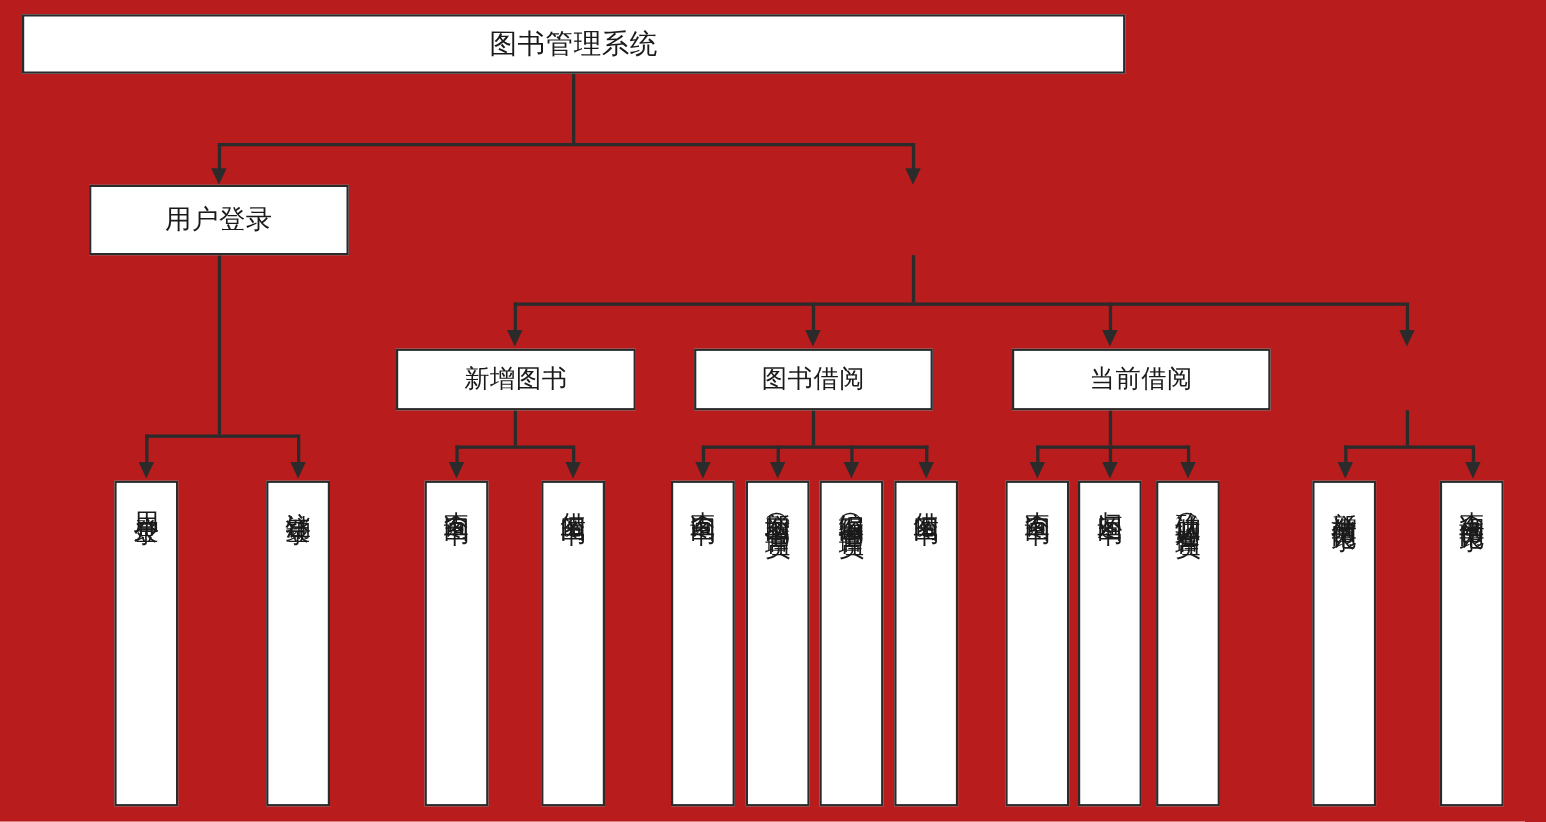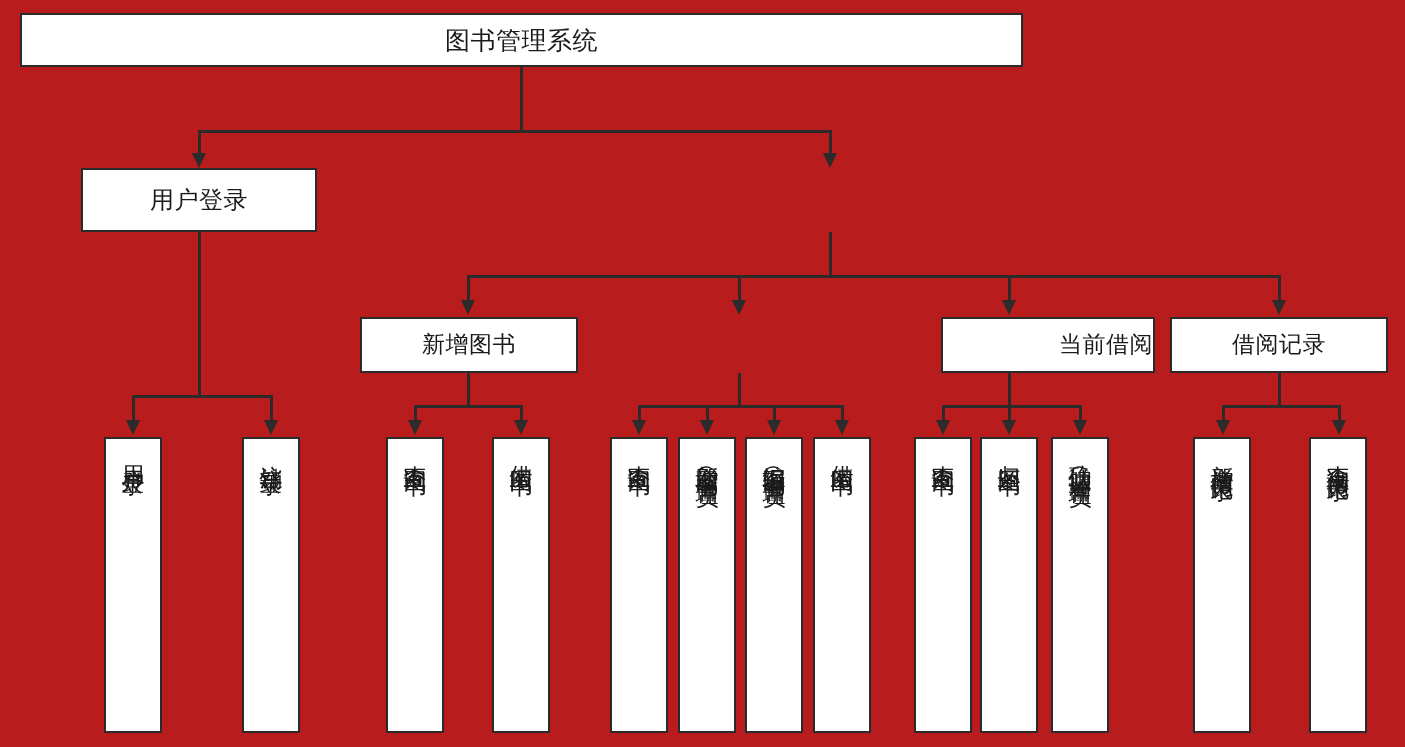--- a/index.html
+++ b/index.html
@@ -118,25 +118,25 @@
   <div class="edge v" style="left:738px; top:275px; height:27px;"></div>
   <div class="arrow" style="left:732px; top:300px;"></div>
   <div class="edge v" style="left:1008px; top:275px; height:27px;"></div>
   <div class="arrow" style="left:1002px; top:300px;"></div>
   <div class="edge v" style="left:1278px; top:275px; height:27px;"></div>
   <div class="arrow" style="left:1272px; top:300px;"></div>
 
   <div class="node lvl3" style="left:360px; top:317px; width:218px; height:56px;">
     <span class="label">新增图书</span>
   </div>
-  <div class="node lvl3" style="left:941px; top:317px; width:214px; height:56px;justify-content:flex-end;">
+  <div class="node lvl3" style="left:631px; top:317px; width:217px; height:56px;">
+    <span class="label">图书借阅</span>
+  </div>
+  <div class="node lvl3" style="left:920px; top:317px; width:235px; height:56px;">
     <span class="label">当前借阅</span>
-  </div>
-  <div class="node lvl3" style="left:1170px; top:317px; width:218px; height:56px;">
-    <span class="label">借阅记录</span>
   </div>
 
   <div class="edge v" style="left:467px; top:373px; height:32px;"></div>
   <div class="edge h" style="left:414px; top:405px; width:108px;"></div>
   <div class="edge v" style="left:414px; top:405px; height:17px;"></div>
   <div class="arrow" style="left:408px; top:420px;"></div>
   <div class="edge v" style="left:520px; top:405px; height:17px;"></div>
   <div class="arrow" style="left:514px; top:420px;"></div>
 
   <div class="edge v" style="left:738px; top:373px; height:32px;"></div>

